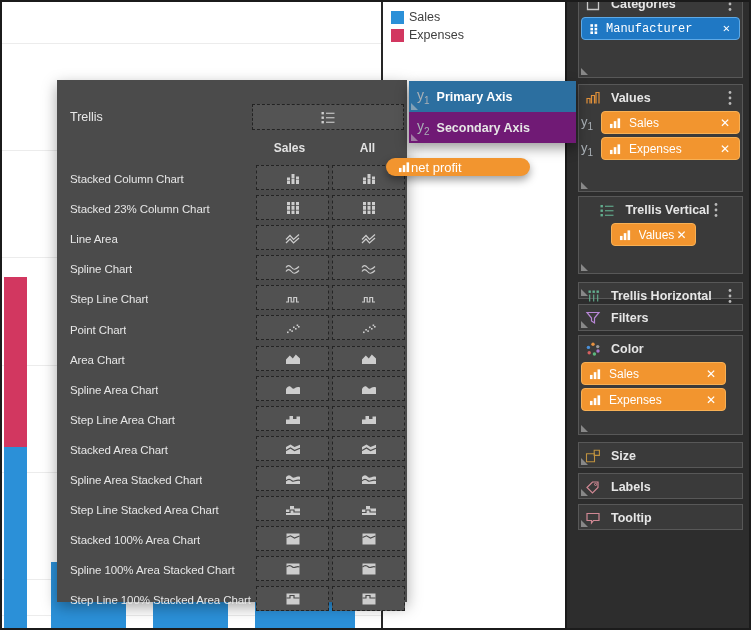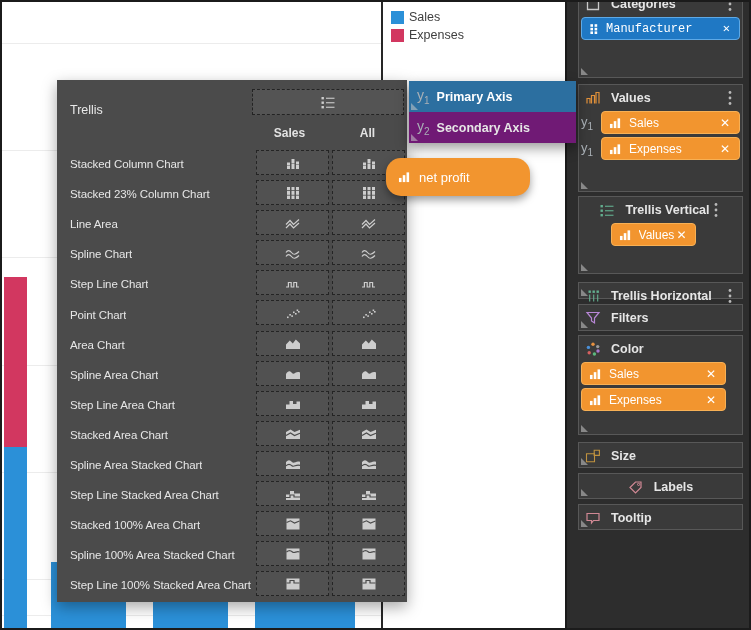--- a/index.html
+++ b/index.html
@@ -10,21 +10,21 @@
   .gridline{position:absolute;left:0;width:379px;height:1px;background:#ececec;}
   .vdivider{position:absolute;left:379px;top:0;width:2px;height:626px;background:#262626;}
   .bar{position:absolute;}
   .legend{position:absolute;left:389px;top:8px;display:flex;flex-direction:column;gap:4px;z-index:2;}
   .legend-row{display:flex;align-items:center;gap:5px;}
   .swatch{width:13px;height:13px;display:inline-block;}
   .legend-label{font-size:12.5px;color:#404040;}
   
   .menu{position:absolute;left:55px;top:78px;width:350px;height:522px;background:#4b4b4b;z-index:10;
         box-shadow:0 5px 14px rgba(0,0,0,.35);color:#e8e8e8;}
-  .trellis-row{position:relative;margin-top:7px;height:30px;display:flex;align-items:flex-end;padding-left:13px;}
+  .trellis-row{position:relative;margin-top:22px;height:30px;display:flex;align-items:center;padding-left:13px;}
   .trellis-label{font-size:12.5px;}
   .trellis-btn{position:absolute;right:3px;top:2px;width:150px;height:24px;background:#545454;
         border:1px dashed #232323;display:flex;align-items:center;justify-content:center;cursor:pointer;}
   .head-row{height:32px;display:flex;align-items:center;padding-left:195px;}
   .colhead{width:75px;text-align:center;font-size:12px;font-weight:700;color:#e2e2e2;}
   .colhead.c2{margin-left:3px;}
   .menu-item{position:relative;height:30.1px;display:flex;align-items:center;padding-left:13px;}
   .mi-label{font-size:11.5px;max-width:188px;white-space:nowrap;overflow:hidden;color:#e6e6e6;letter-spacing:-.1px;}
   .cells{position:absolute;right:2px;top:1px;display:flex;gap:3px;}
   .cell{width:73px;height:25px;background:#515151;border:1px dashed #242424;display:flex;
@@ -36,22 +36,22 @@
   .fly-row{position:relative;height:31px;display:flex;align-items:center;padding-left:8px;background:#701a75;
            color:#e6e6e6;cursor:pointer;box-sizing:border-box;}
   .fly-row.sel{background:var(--selected-blue);color:#fff;}
   .fly-row .yl{margin-right:7px;}
   .fly-label{font-size:12.5px;font-weight:700;}
   .corner:after{content:"";position:absolute;left:2px;bottom:2px;width:0;height:0;
            border-left:7px solid rgba(200,200,200,.55);border-top:7px solid transparent;}
   .yl{font-size:14px;color:#a9b0b6;}
   .yl sub{font-size:10px;}
   
-  .drag-chip{position:absolute;left:384px;top:156px;width:144px;height:38px;border-radius:15px;
-        background:var(--chip-orange);display:flex;align-items:center;padding-left:12px;gap:8px;z-index:40;
+  .drag-chip{position:absolute;left:384px;top:156px;width:144px;height:18px;border-radius:15px;
+        background:var(--chip-orange);display:flex;align-items:center;padding-left:12px;gap:0;z-index:40;
         box-shadow:0 4px 9px rgba(0,0,0,.38);cursor:grabbing;box-sizing:border-box;}
   .drag-chip-label{color:#fff;font-size:13px;}
   
   .sidebar{position:absolute;right:0;top:0;width:184px;height:626px;background:#2d2d2d;
         border-left:2px solid #1a1a1a;box-sizing:border-box;padding:0 6px 0 11px;overflow:hidden;z-index:6;}
   .section{position:relative;background:#3a3a3a;border:1px solid #585858;box-sizing:border-box;
         display:flex;flex-direction:column;}
   .sec-head{height:26px;display:flex;align-items:center;padding:0 6px;flex:none;}
   .sec-name{margin-left:10px;font-size:12.5px;font-weight:700;color:#e6e6e6;flex:1;}
   .kebab{width:12px;height:18px;display:flex;align-items:center;justify-content:center;cursor:pointer;}
@@ -682,21 +682,21 @@
         <div class="sec-head">
           <span class="icon">
             <svg viewBox="0 0 16 14" width="16" height="14" xmlns="http://www.w3.org/2000/svg">
               <path d="M1.5,4.8 h8 v8 h-8 Z" fill="none" stroke="#c0923f" stroke-width="1.1"></path>
               <path d="M9.2,1.2 h5.2 v5.2 h-5.2 Z" fill="none" stroke="#c0923f" stroke-width="1.1"></path>
             </svg>
           </span>
           <span class="sec-name">Size</span>
         </div>
       </div>
-      <div class="section corner" style="height: 26px; margin-bottom: 5px; align-items: center;">
+      <div class="section corner" style="height: 26px; margin-bottom: 5px;">
         <div class="sec-head">
           <span class="icon">
             <svg viewBox="0 0 16 14" width="16" height="14" xmlns="http://www.w3.org/2000/svg">
               <path d="M2,7.5 L7.5,2 H13 V7.5 L7.5,13 Z" fill="none" stroke="#d08894" stroke-width="1.2"></path>
               <circle cx="10.6" cy="4.4" r="1.1" fill="none" stroke="#d08894"></circle>
             </svg>
           </span>
           <span class="sec-name">Labels</span>
         </div>
       </div>

